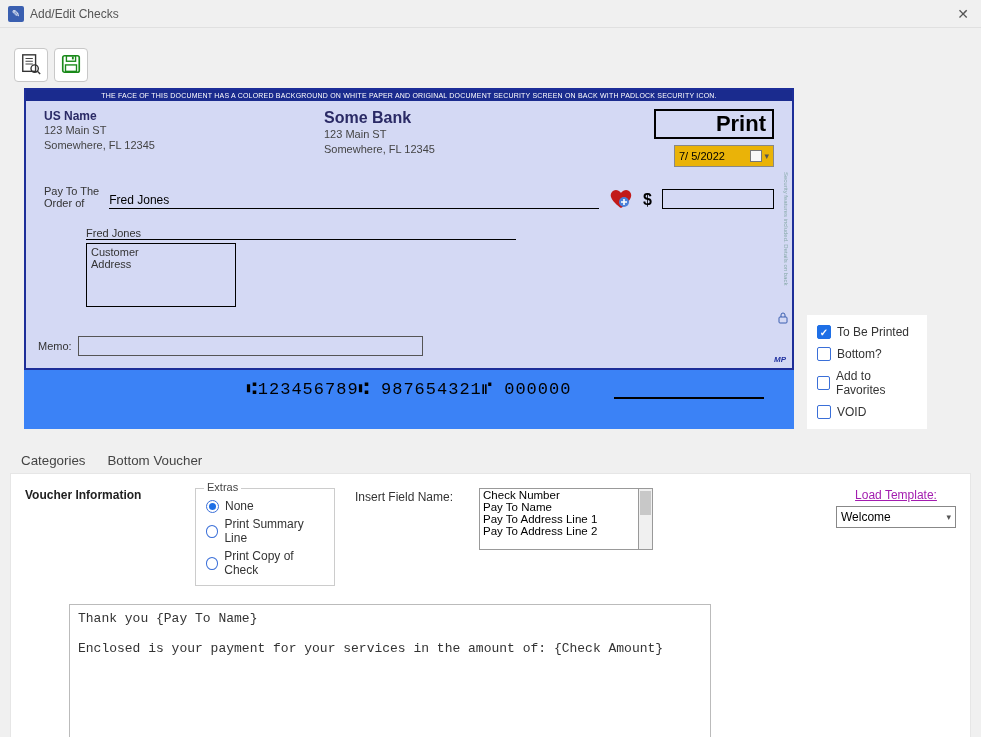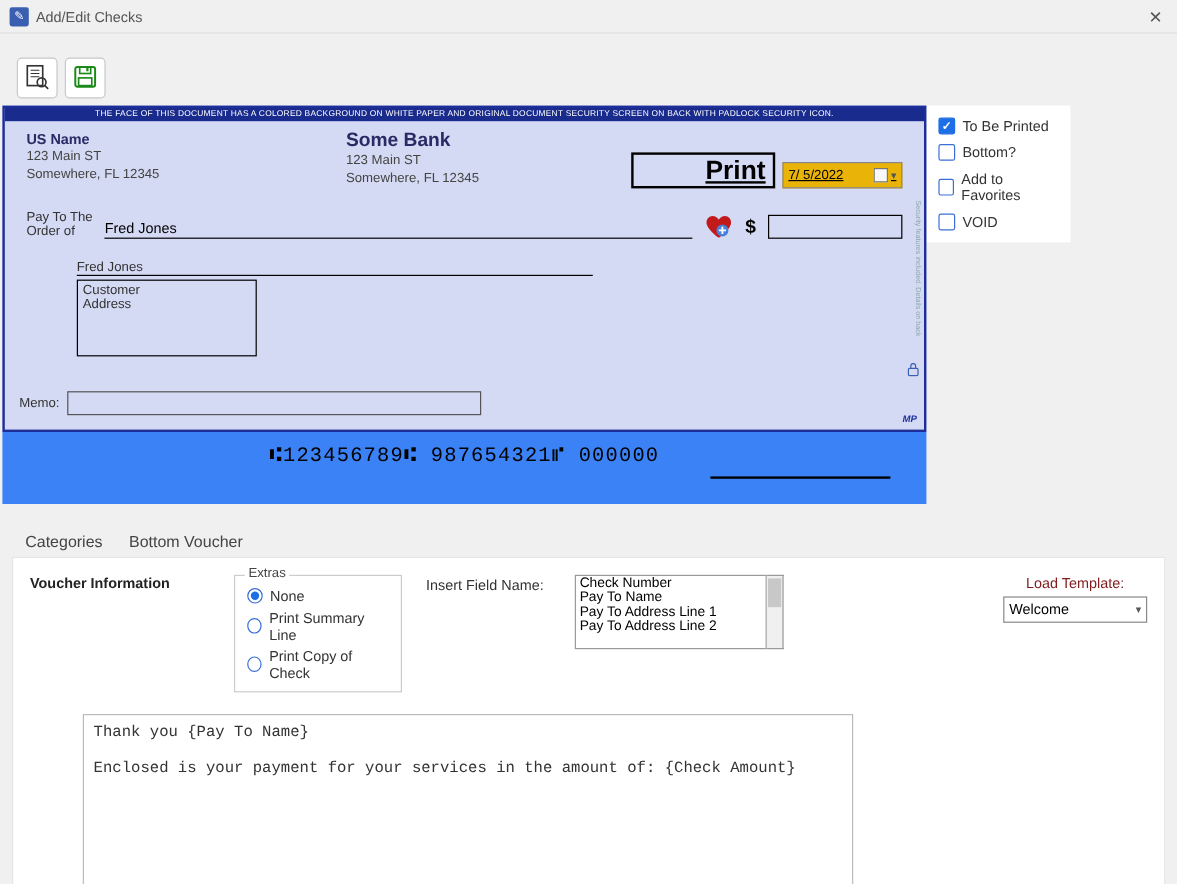--- a/index.html
+++ b/index.html
@@ -12,34 +12,34 @@
 .titlebar .close { width: 20px; height: 20px; display:flex; align-items:center; justify-content:center; color:#555; cursor:pointer; font-size:14px; background:none; border:none; }
 
 
 .top-area { display:flex; align-items:flex-start; padding: 20px 14px 0; }
 .instruction-row { text-align:center; flex:1; color:#222; font-size:12.5px; padding-top:12px; }
 .toolbar-right { display:flex; gap:6px; }
 .toolbar-btn { width:34px; height:34px; border:1px solid #c8c8c8; border-radius:4px; background:#fff; display:flex; align-items:center; justify-content:center; cursor:pointer; }
 .preview-icon svg, .save-icon svg { width:22px; height:22px; }
 
 
-.body-flex { display:flex; padding: 6px 14px 0 2px; gap:0; align-items:flex-start; }
+.body-flex { display:flex; padding: 6px 14px 0 24px; gap:13px; align-items:flex-end; }
 
 
 .check-wrap { width: 770px; }
 .check { width:770px; background: #d4d9f4; border:2px solid #1d2e99; position:relative; padding-bottom:12px; }
 .check-topband { background:#1a2b8e; color:#fff; font-size:7px; text-align:center; height:11px; line-height:11px; letter-spacing:0.2px; white-space:nowrap; overflow:hidden; }
 .check-content { padding: 8px 18px 6px 18px; position:relative; }
 .check-row1 { display:flex; }
 .payer { width:280px; }
 .payer .name { font-weight:bold; font-size:12px; color:#2a2a65; }
 .payer .addr,.bank .addr { font-size:11px; color:#444; line-height:1.35; }
 .bank { width:250px; }
 .bank .name { font-weight:bold; font-size:16px; color:#2a2a65; }
-.right-stack { margin-left:auto; display:flex; flex-direction:row; align-items:flex-end; gap:6px;text-decoration:underline; }
+.right-stack { margin-left:auto; display:flex; flex-direction:column; align-items:flex-end; gap:6px; }
 .chknum-box { width:120px; height:30px; border:2px solid #000; background:transparent; display:flex; align-items:center; justify-content:flex-end; padding:0 6px; }
 .chknum-box span { font-size:22px; font-weight:bold; }
 .date-box { width:100px; height:22px; border:1px solid #888; background:#eab308; display:flex; align-items:center; padding:0 4px; font-size:11px; }
 .date-box .dd { margin-left:auto; display:flex; align-items:center; gap:2px; }
 .dd-square { width:12px; height:12px; border:1px solid #777; background:#f8f8f8; }
 .dd-arr { font-size:9px; color:#555; }
 
 .payto-row { display:flex; align-items:flex-end; margin-top:18px; gap:10px; }
 .payto-lbl { font-size:11px; color:#333; line-height:1.1; }
 .payto-input { flex:1; border:none; border-bottom:1px solid #000; background:transparent; font-size:12px; padding-bottom:1px; outline:none; }
@@ -83,21 +83,21 @@
 .radio-row { display:flex; align-items:center; gap:6px; font-size:12px; color:#333; margin-top:4px;}
 .radio { width:13px; height:13px; border:1.5px solid #3a6fd8; border-radius:50%; display:flex; align-items:center; justify-content:center; cursor:pointer; }
 .radio.sel::after { content:""; width:7px; height:7px; background:#1e6fe6; border-radius:50%; }
 .insert-lbl { font-size:12px; color:#333; margin-right:6px; align-self:flex-start; padding-top:2px; }
 .field-list-wrap { display:flex; }
 .field-list { width:160px; height:62px; border:1px solid #999; font-size:11.5px; overflow:hidden; }
 .field-list div { padding:0 3px; cursor:pointer; }
 .field-scroll { width:14px; height:62px; border:1px solid #999; border-left:none; background:#f0f0f0; position:relative; }
 .field-scroll .thumb { position:absolute; left:1px; right:1px; top:2px; height:24px; background:#c8c8c8; }
 .load-col { margin-left:auto; text-align:center; }
-.load-lbl { font-size:12px; color:#7f1d1d; margin-bottom:4px; }
+.load-lbl { font-size:12px; color:#a21caf; margin-bottom:4px;text-decoration:underline; }
 .select-box { width:120px; height:22px; border:1px solid #888; background:#fff; display:flex; align-items:center; padding:0 4px; font-size:12px; }
 .select-box .arr { margin-left:auto; font-size:9px; color:#555; cursor:pointer; }
 
 .voucher-text { margin-top:18px; margin-left:44px; width:642px; height:168px; border:1px solid #bbb; padding:6px 8px; font-family:"Courier New", monospace; font-size:13px; color:#333; resize:none; outline:none; white-space:pre-wrap; }
 
 </style>
 </head>
 <body>
 
 <div class="titlebar">

